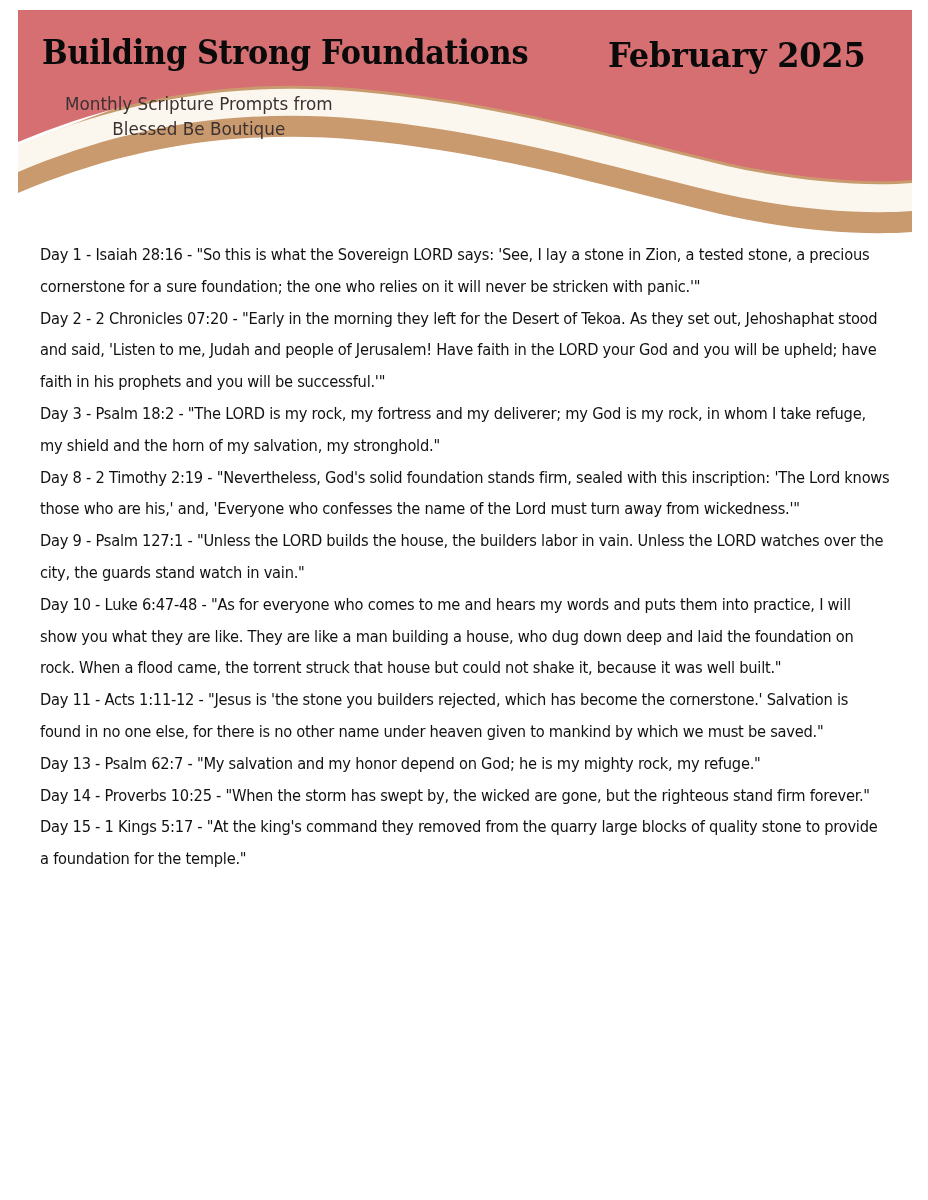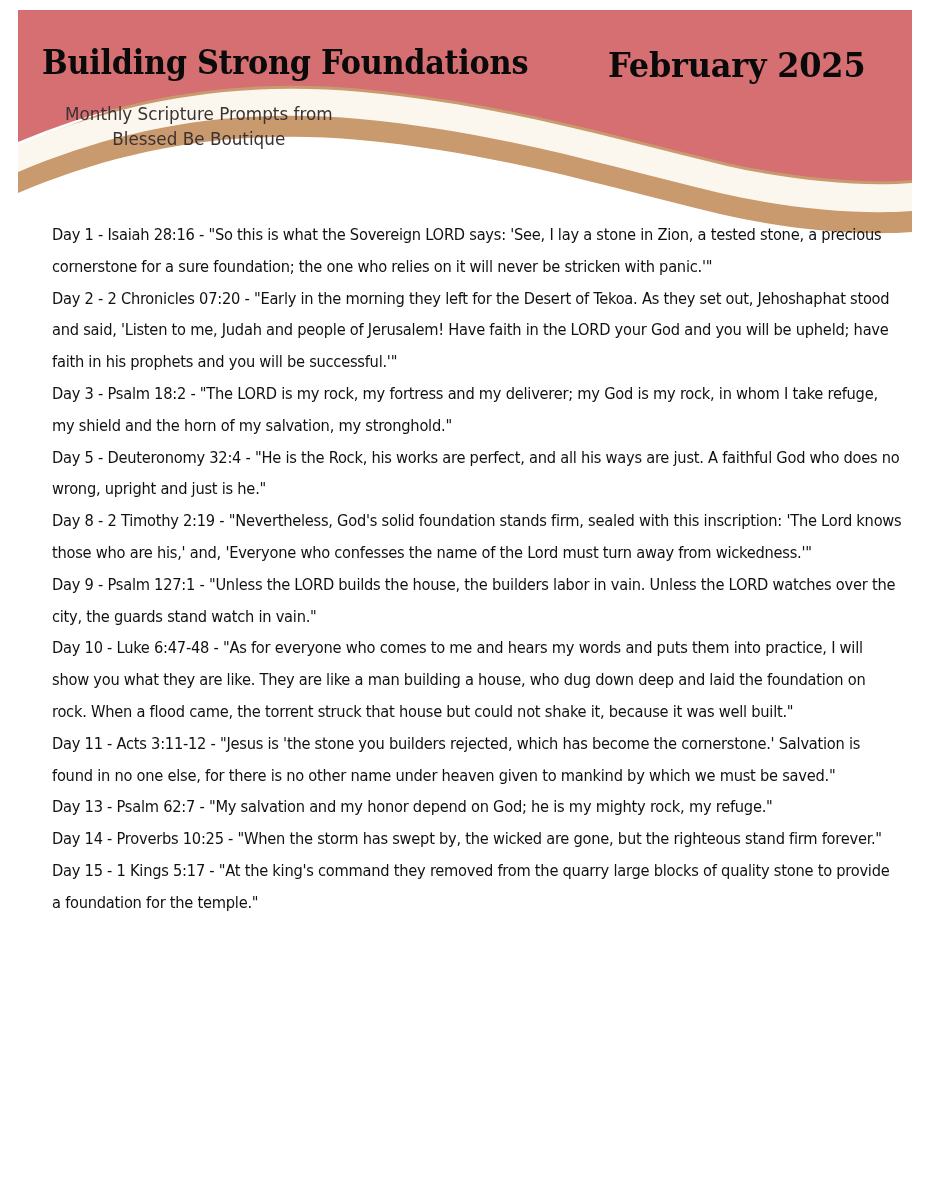--- a/index.html
+++ b/index.html
@@ -26,21 +26,21 @@
   }
   #header-banner svg {
     display: block;
     width: 928px;
     height: 240px;
   }
 
   #header-text-layer {
     position: absolute;
     left: 0;
-    top: 10px;
+    top: 0;
     width: 764px;
     height: 240px;
     pointer-events: none;
   }
 
   #page-title {
     position: absolute;
     left: 42px;
     top: 36px;
     font-family: "DejaVu Serif", "Liberation Serif", serif;
@@ -84,23 +84,22 @@
   }
   #subtitle-block .sub-line {
     display: block;
     white-space: nowrap;
   }
 
   
   #devotional-body {
     position: absolute;
     left: 40px;
-    top: 219px;
+    top: 239px;
     width: 850px;
-    margin-left: 12px;
   }
   .scripture-entry {
     font-family: "DejaVu Sans Condensed", "Liberation Sans Narrow", "Liberation Sans", sans-serif;
     font-size: 16.3px;
     line-height: 31.8px;
     color: #111111;
     letter-spacing: -0.25px;
     text-align: left;
     margin: 0;
     transform-origin: left top;
@@ -150,21 +149,20 @@
       <span class="sub-line">Monthly Scripture Prompts from</span>
       <span class="sub-line">Blessed Be Boutique</span>
     </div>
   </div>
 </div>
 
 <div id="devotional-body">
   <p class="scripture-entry">Day 1 - Isaiah 28:16 - "So this is what the Sovereign LORD says: 'See, I lay a stone in Zion, a tested stone, a precious cornerstone for a sure foundation; the one who relies on it will never be stricken with panic.'"</p>
   <p class="scripture-entry">Day 2 - 2 Chronicles 07:20 - "Early in the morning they left for the Desert of Tekoa. As they set out, Jehoshaphat stood and said, 'Listen to me, Judah and people of Jerusalem! Have faith in the LORD your God and you will be upheld; have faith in his prophets and you will be successful.'"</p>
   <p class="scripture-entry">Day 3 - Psalm 18:2 - "The LORD is my rock, my fortress and my deliverer; my God is my rock, in whom I take refuge, my shield and the horn of my salvation, my stronghold."</p>
-  <p class="scripture-entry">Day 5 - Deuteronomy 32:4 - "He is the Rock, his works are perfect, and all his ways are just. A faithful God who does no wrong, upright and just is he."</p>
   <p class="scripture-entry">Day 8 - 2 Timothy 2:19 - "Nevertheless, God's solid foundation stands firm, sealed with this inscription: 'The Lord knows those who are his,' and, 'Everyone who confesses the name of the Lord must turn away from wickedness.'"</p>
   <p class="scripture-entry">Day 9 - Psalm 127:1 - "Unless the LORD builds the house, the builders labor in vain. Unless the LORD watches over the city, the guards stand watch in vain."</p>
   <p class="scripture-entry">Day 10 - Luke 6:47-48 - "As for everyone who comes to me and hears my words and puts them into practice, I will show you what they are like. They are like a man building a house, who dug down deep and laid the foundation on rock. When a flood came, the torrent struck that house but could not shake it, because it was well built."</p>
-  <p class="scripture-entry">Day 11 - Acts 3:11-12 - "Jesus is 'the stone you builders rejected, which has become the cornerstone.' Salvation is found in no one else, for there is no other name under heaven given to mankind by which we must be saved."</p>
+  <p class="scripture-entry">Day 11 - Acts 1:11-12 - "Jesus is 'the stone you builders rejected, which has become the cornerstone.' Salvation is found in no one else, for there is no other name under heaven given to mankind by which we must be saved."</p>
   <p class="scripture-entry">Day 13 - Psalm 62:7 - "My salvation and my honor depend on God; he is my mighty rock, my refuge."</p>
   <p class="scripture-entry">Day 14 - Proverbs 10:25 - "When the storm has swept by, the wicked are gone, but the righteous stand firm forever."</p>
   <p class="scripture-entry">Day 15 - 1 Kings 5:17 - "At the king's command they removed from the quarry large blocks of quality stone to provide a foundation for the temple."</p>
 </div>
 
 </body></html>

